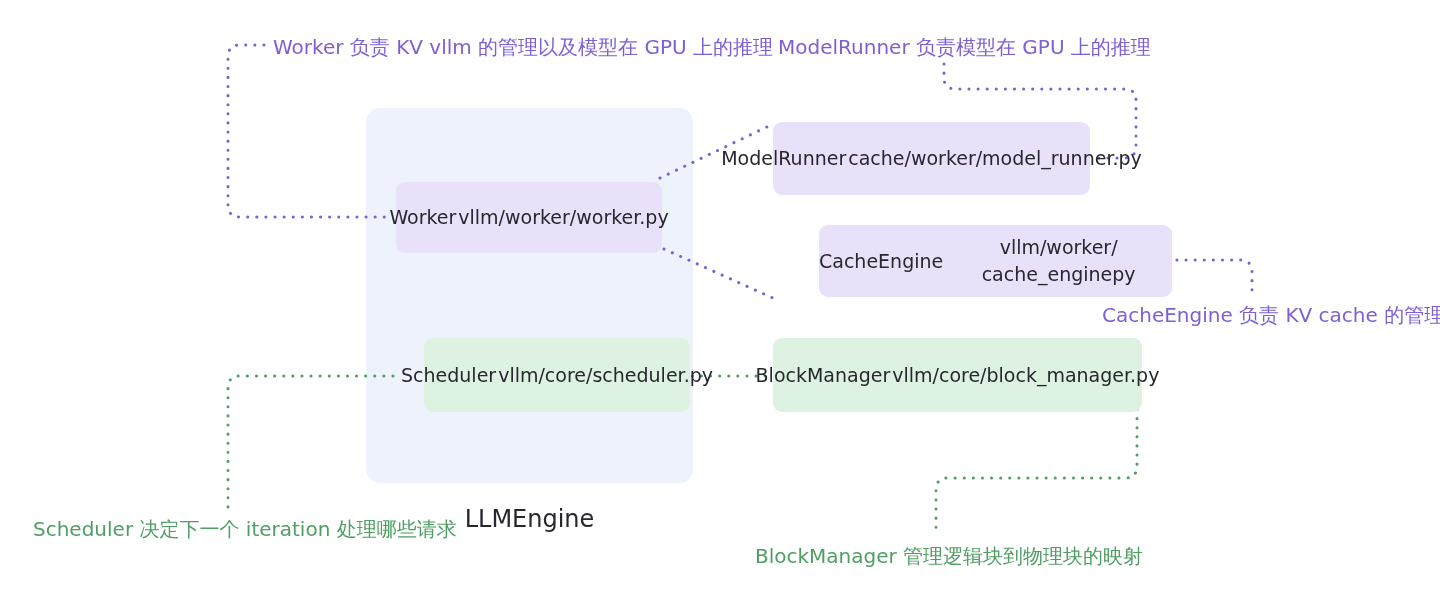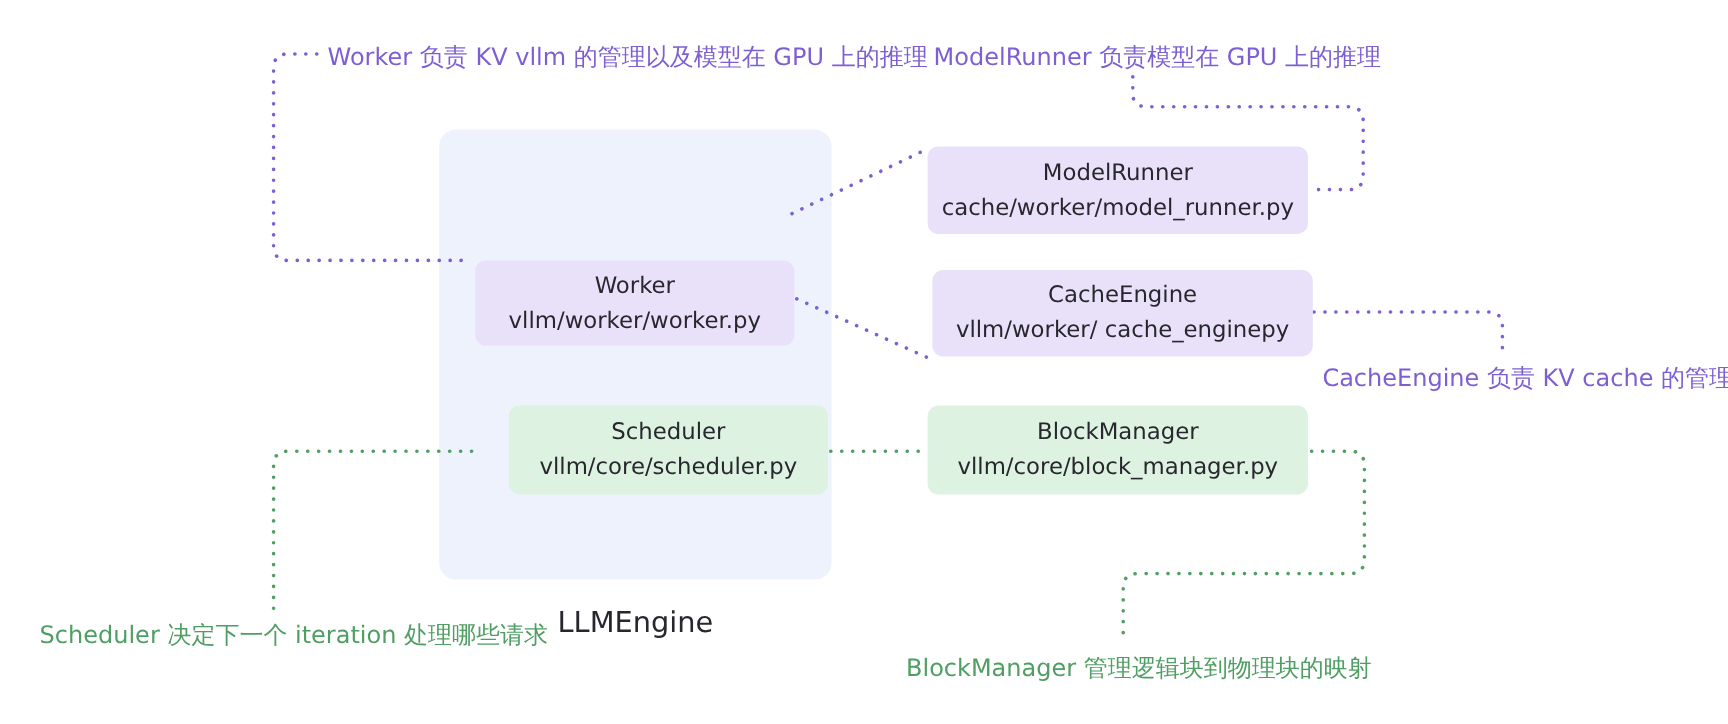--- a/index.html
+++ b/index.html
@@ -14,33 +14,33 @@
   *{margin:0;padding:0;box-sizing:border-box;}
   html,body{width:1440px;height:603px;background:var(--page-bg);
     font-family:"DejaVu Sans","Liberation Sans",sans-serif;}
   .canvas{position:relative;width:1440px;height:603px;overflow:hidden;}
   .connectors{position:absolute;left:0;top:0;width:1440px;height:603px;pointer-events:none;}
   .container-bg{
     position:absolute;left:366px;top:108px;width:327px;height:375px;
     background:var(--container-bg);border-radius:14px;
   }
   .node{
-    position:absolute;border-radius:9px;display:flex;flex-direction:column;
+    position:absolute;border-radius:9px;display:flex;
     align-items:center;justify-content:center;gap:2px;
     color:var(--box-text);font-size:19px;line-height:27px;text-align:center;
   }
   .node.purple{background:var(--purple-box);}
   .node.green{background:var(--green-box);}
   .node .title{font-weight:400;}
   .node .path{font-weight:400;}
-  #box-worker{left:396px;top:182px;width:266px;height:71px;margin-top:35px;}
+  #box-worker{left:396px;top:182px;width:266px;height:71px;}
   #box-scheduler{left:396px;top:338px;width:266px;height:74px;margin-left:28px;}
   #box-model-runner{left:773px;top:122px;width:317px;height:73px;}
-  #box-cache-engine{left:777px;top:225px;width:317px;height:72px;text-align:center;}
-  #box-block-manager{left:773px;top:338px;width:317px;height:74px;}
+  #box-cache-engine{left:819px;top:225px;width:353px;height:72px;text-align:center;}
+  #box-block-manager{left:773px;top:338px;width:369px;height:74px;}
   .note{position:absolute;font-size:20px;line-height:24px;white-space:nowrap;}
   .note.purple{color:var(--purple-accent);}
   .note.green{color:var(--green-accent);}
   #note-worker{left:273px;top:35px;}
   #note-model-runner{left:778px;top:35px;}
   #note-cache-engine{left:1102px;top:303px;}
   #note-scheduler{left:33px;top:517px;}
   #note-block-manager{left:755px;top:544px;}
   .engine-label{
     position:absolute;left:366px;top:505px;width:327px;text-align:center;

